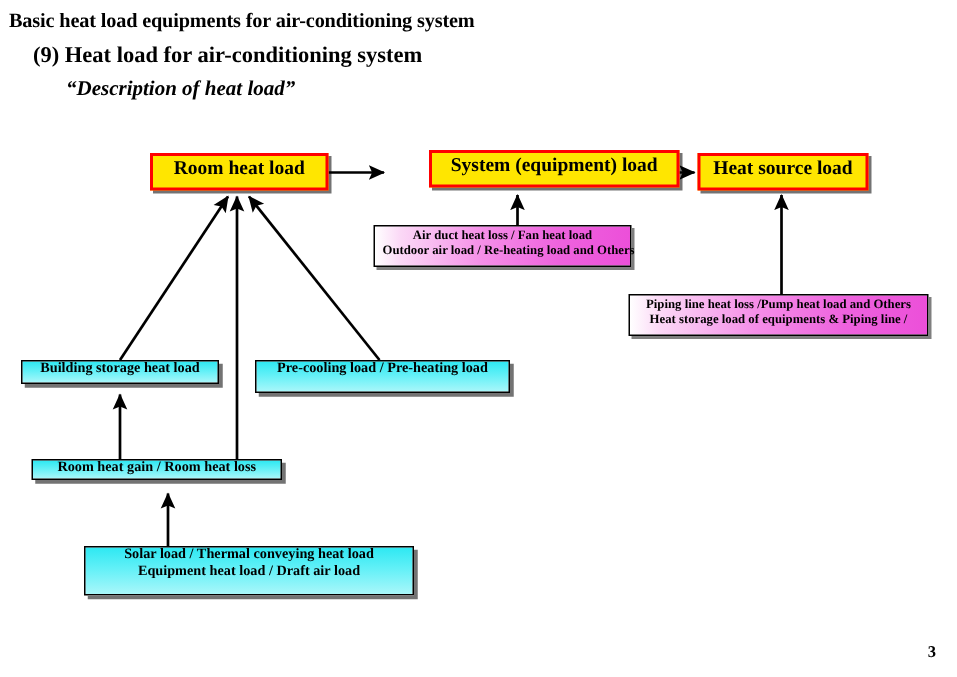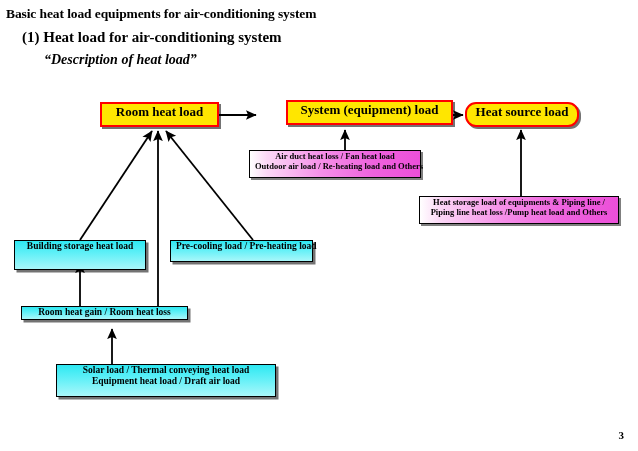--- a/index.html
+++ b/index.html
@@ -119,21 +119,21 @@
     font-weight: bold;
     color: #000000;
   }
 </style>
 </head>
 <body>
 
 <div id="page">
 
   <div class="title-main">Basic heat load equipments for air-conditioning system</div>
-  <div class="title-sub">(1) Heat load for air-conditioning system</div>
+  <div class="title-sub">(9) Heat load for air-conditioning system</div>
   <div class="title-quote"><span>“</span><span class="underlined">Description of heat load</span><span>”</span></div>
 
   <svg id="connectors" viewBox="0 0 638 451">
     <defs>
       <marker id="arrowhead" markerWidth="7" markerHeight="7" refX="5.6" refY="3" orient="auto" markerUnits="strokeWidth">
         <path d="M0,0.3 L6,3 L0,5.7 L1.2,3 Z" fill="#000000"></path>
       </marker>
     </defs>
 
     <line x1="219" y1="115" x2="256" y2="115" stroke="#000000" stroke-width="1.8" marker-end="url(#arrowhead)"></line>
@@ -156,45 +156,45 @@
   </svg>
 
   <div class="node yellow" style="left:100px; top:102px; width:119px; height:25px;">
     <span class="inner">Room heat load</span>
   </div>
 
   <div class="node yellow" style="left:258px; top:100px; width:167px; height:25px;margin-left:28px;">
     <span class="inner">System (equipment) load</span>
   </div>
 
-  <div class="node yellow" style="left:465px; top:102px; width:114px; height:25px;border-radius:11px;">
+  <div class="node yellow" style="left:465px; top:102px; width:114px; height:25px;">
     <span class="inner">Heat source load</span>
   </div>
 
   <div class="node magenta" style="left:249px; top:150px; width:172px; height:28px;">
     <div class="lines">
       <div>Air duct heat loss / Fan heat load</div>
       <div>Outdoor air load / Re-heating load and Others</div>
     </div>
   </div>
 
   <div class="node magenta" style="left:419px; top:196px; width:200px; height:28px;">
     <div class="lines">
+      <div>Piping line heat loss /Pump heat load and Others</div>
       <div>Heat storage load of equipments &amp; Piping line /</div>
-      <div>Piping line heat loss /Pump heat load and Others</div>
-    </div>
-  </div>
-
-  <div class="node cyan" style="left:14px; top:240px; width:132px; height:30px;">
+    </div>
+  </div>
+
+  <div class="node cyan" style="left:14px; top:240px; width:132px; height:16px;">
     <div class="lines">
       <div>Building storage heat load</div>
     </div>
   </div>
 
-  <div class="node cyan" style="left:170px; top:240px; width:143px; height:22px;">
+  <div class="node cyan" style="left:170px; top:240px; width:170px; height:22px;">
     <div class="lines">
       <div>Pre-cooling load / Pre-heating load</div>
     </div>
   </div>
 
   <div class="node cyan" style="left:21px; top:306px; width:167px; height:14px;">
     <div class="lines">
       <div>Room heat gain / Room heat loss</div>
     </div>
   </div>

